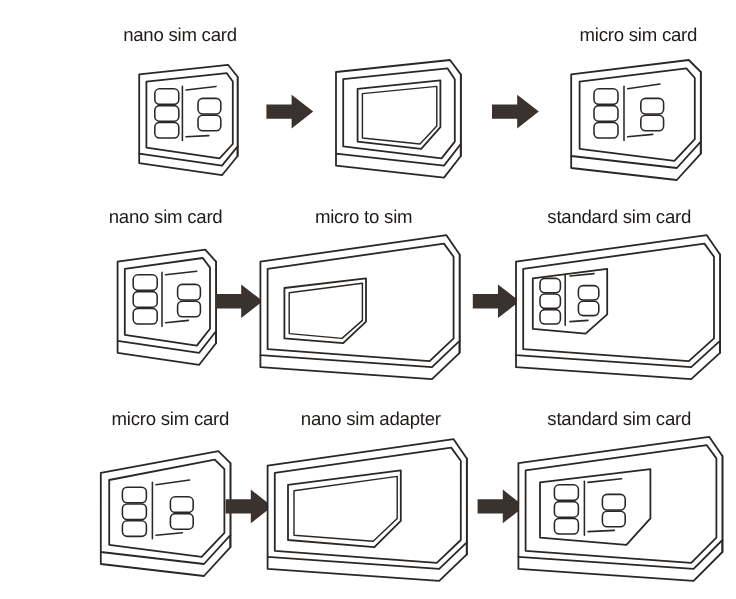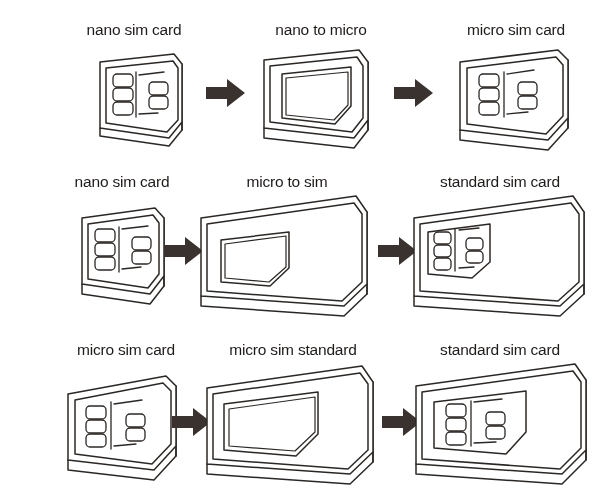--- a/index.html
+++ b/index.html
@@ -17,21 +17,21 @@
     position: relative;
   }
   #diagram-root {
     position: relative;
     width: 613px;
     height: 499px;
     background: #ffffff;
   }
   .row {
     position: absolute;
-    left: 0;
+    left: 16px;
     width: 559px;
     text-decoration: underline;
   }
   .row-1 { top: 0px;   height: 160px; }
   .row-2 { top: 160px; height: 170px; }
   .row-3 { top: 330px; height: 169px; }
 
   .label {
     position: absolute;
     font-family: "Liberation Sans", sans-serif;
@@ -55,21 +55,20 @@
 </style>
 </head>
 <body>
 
 <div id="diagram-root">
 
   <div class="row row-1">
 
     <div class="label" style="left:134px; top:22px;">nano sim card</div>
 
-    <div class="label" style="left:321px; top:22px;">nano to micro</div>
 
     <div class="label" style="left:516px; top:22px;">micro sim card</div>
 
     <div class="stage" style="left:86px; top:50px;">
       <svg width="104" height="100" viewBox="0 0 104 100" fill="none" stroke="#2b2724" stroke-width="1.5" stroke-linejoin="round" stroke-linecap="round">
 
         <path d="M14 78 L14 86 L83 96 L96 80 L96 72 Z" fill="#ffffff"></path>
         <path d="M96 14 L96 80"></path>
 
         <path d="M14 12 L88 4 L96 14 L96 72 L83 88 L14 78 Z" fill="#ffffff"></path>
@@ -203,21 +202,21 @@
           <path d="M47 39 L47 81"></path>
         </g>
       </svg>
     </div>
   </div>
 
   <div class="row row-3">
 
     <div class="label" style="left:126px; top:12px;">micro sim card</div>
 
-    <div class="label" style="left:293px; top:12px;">micro sim standard</div>
+    <div class="label" style="left:293px; top:12px;">nano sim adapter</div>
 
     <div class="label" style="left:500px; top:12px;">standard sim card</div>
 
     <div class="stage" style="left:62px; top:38px;">
       <svg width="124" height="118" viewBox="0 0 124 118" fill="none" stroke="#2b2724" stroke-width="1.5" stroke-linejoin="round" stroke-linecap="round">
         <path d="M6 92 L6 102 L92 112 L114 88 L114 78 Z" fill="#ffffff"></path>
         <path d="M114 18 L114 88"></path>
         <path d="M6 26 L104 8 L114 18 L114 78 L92 102 L6 92 Z" fill="#ffffff"></path>
         <path d="M13 32 L101 15 L109 23 L109 76 L90 96 L13 86 Z" fill="#ffffff"></path>
         <g stroke-width="1.3">

